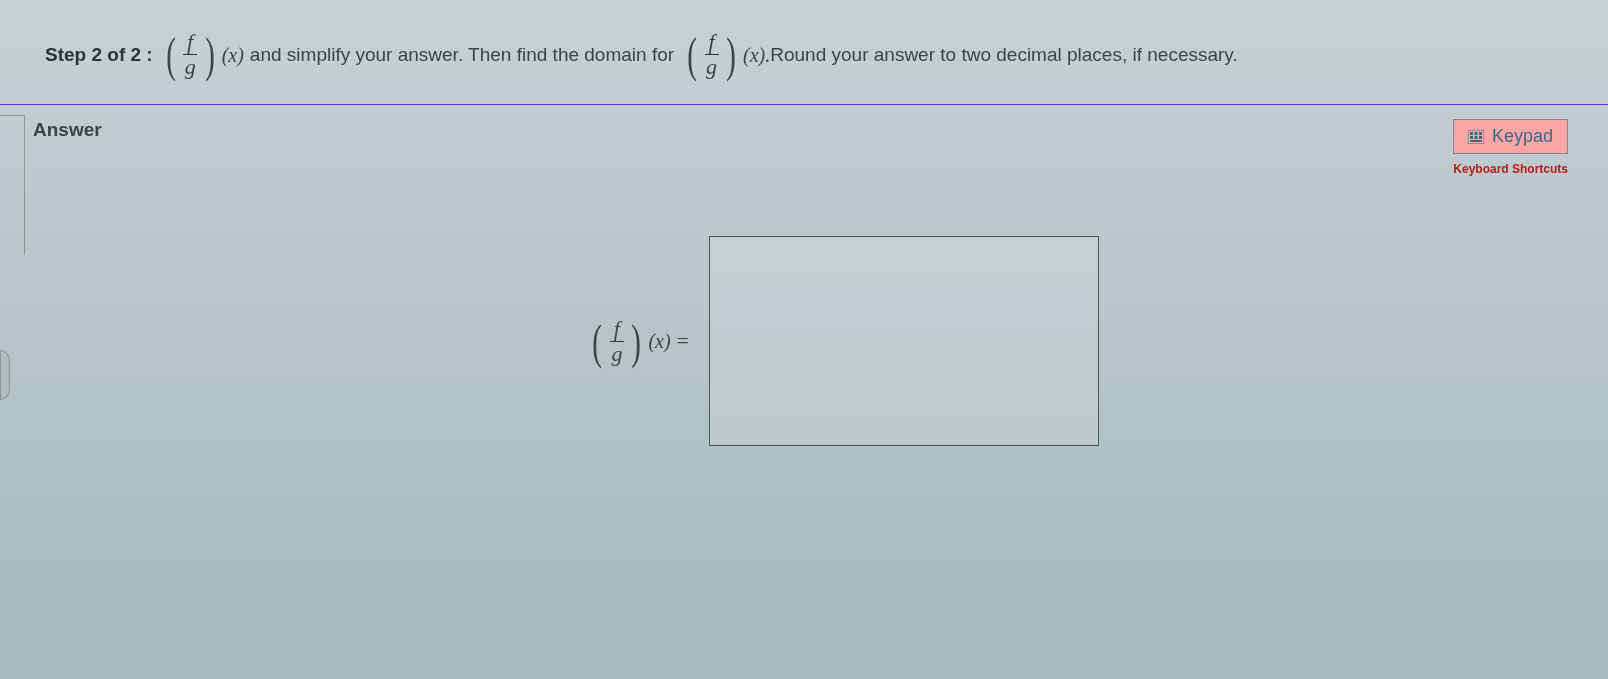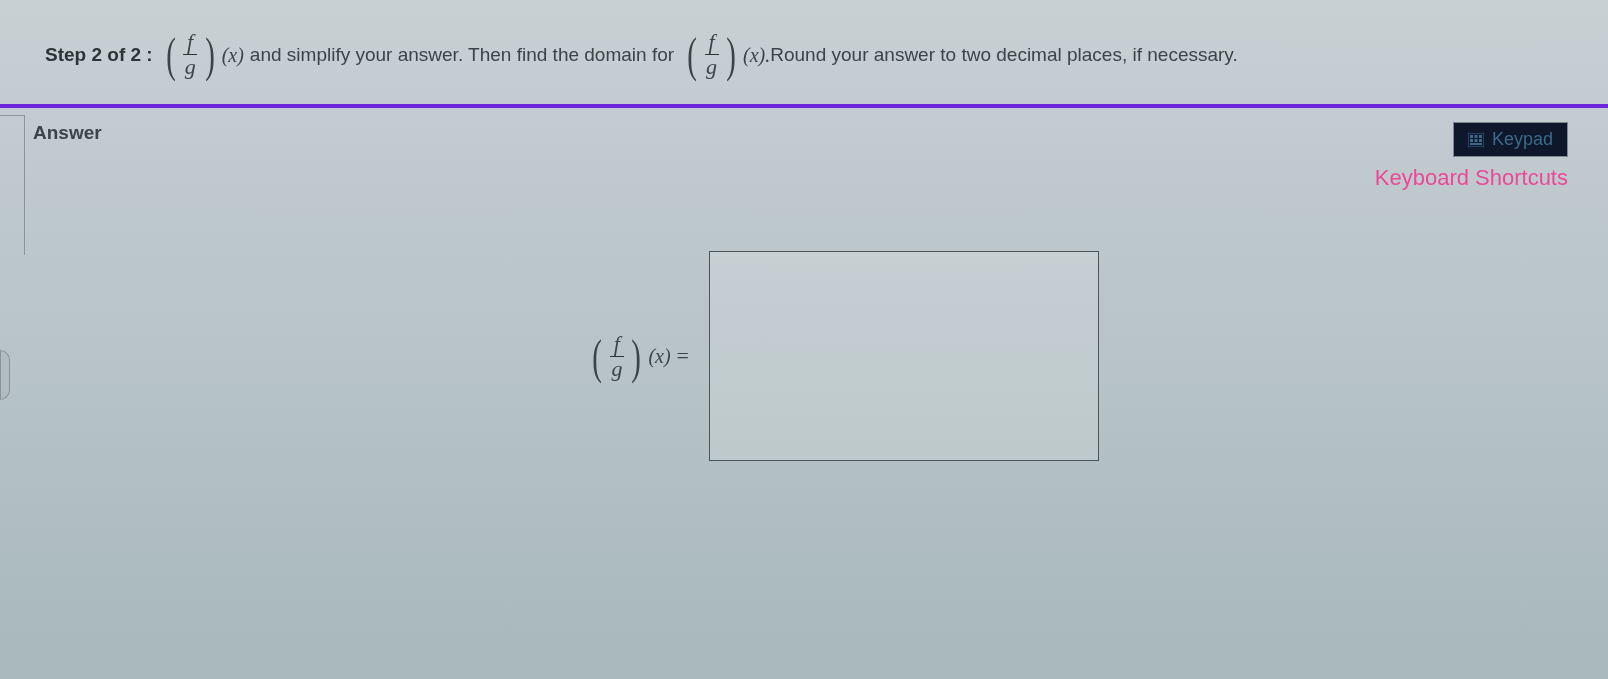--- a/index.html
+++ b/index.html
@@ -15,21 +15,21 @@
       position: relative;
       overflow: hidden;
     }
     .main-container {
       position: relative;
       width: 100%;
       height: 100%;
     }
     .question-section {
       padding: 30px 24px 25px 45px;
-      border-bottom: 4px solid #6d28d9;
+      border-bottom: 1px solid #6d28d9;
     }
     .question-text {
       font-size: 19px;
       color: #3a4548;
       display: flex;
       align-items: center;
       flex-wrap: wrap;
       line-height: 1.8;
     }
     .step-label {
@@ -83,37 +83,38 @@
       font-weight: bold;
       font-size: 19px;
       color: #3a4548;
     }
     .right-controls {
       text-align: right;
     }
     .keypad-btn {
       display: inline-flex;
       align-items: center;
-      background: #0f172a;
+      background: #fca5a5;
       border: 1px solid #7a8a90;
       padding: 6px 14px;
       font-size: 18px;
       color: #3a6a8a;
       cursor: pointer;
       gap: 8px;
     }
     .keypad-icon {
       width: 16px;
       height: 14px;
     }
     .keyboard-shortcuts {
-      font-size: 22px;
-      color: #ec4899;
+      font-size: 12px;
+      color: #b91c1c;
       margin-top: 8px;
       cursor: pointer;
+      font-weight: bold;
     }
     .answer-area {
       display: flex;
       flex-direction: column;
       align-items: center;
       gap: 30px;
       margin-top: 60px;
       padding-left: 50px;
     }
     .answer-row {

